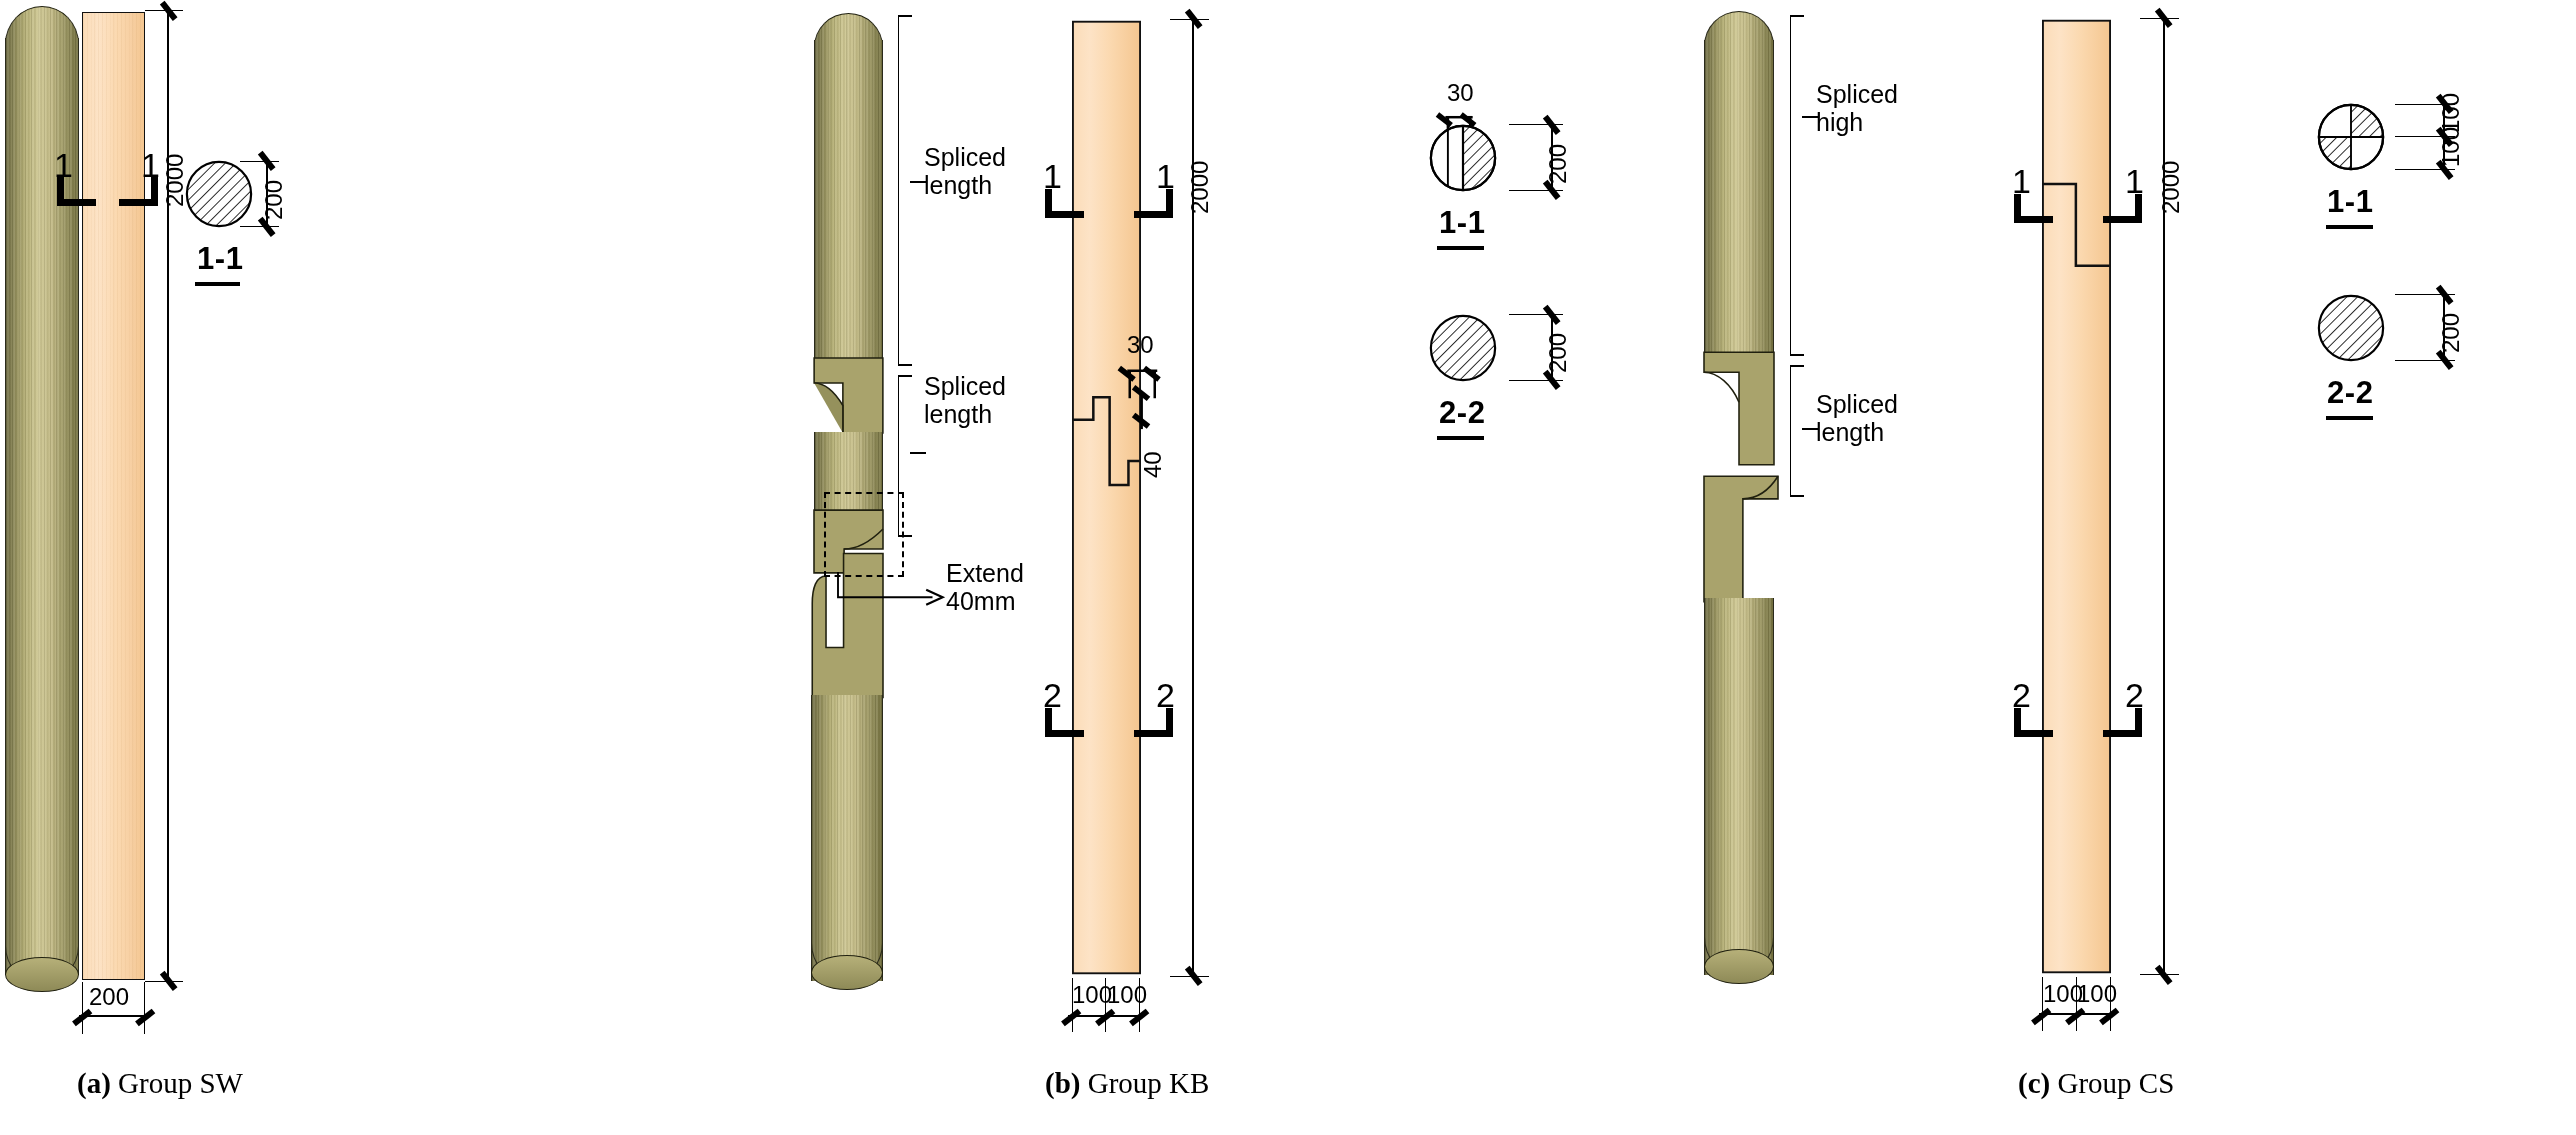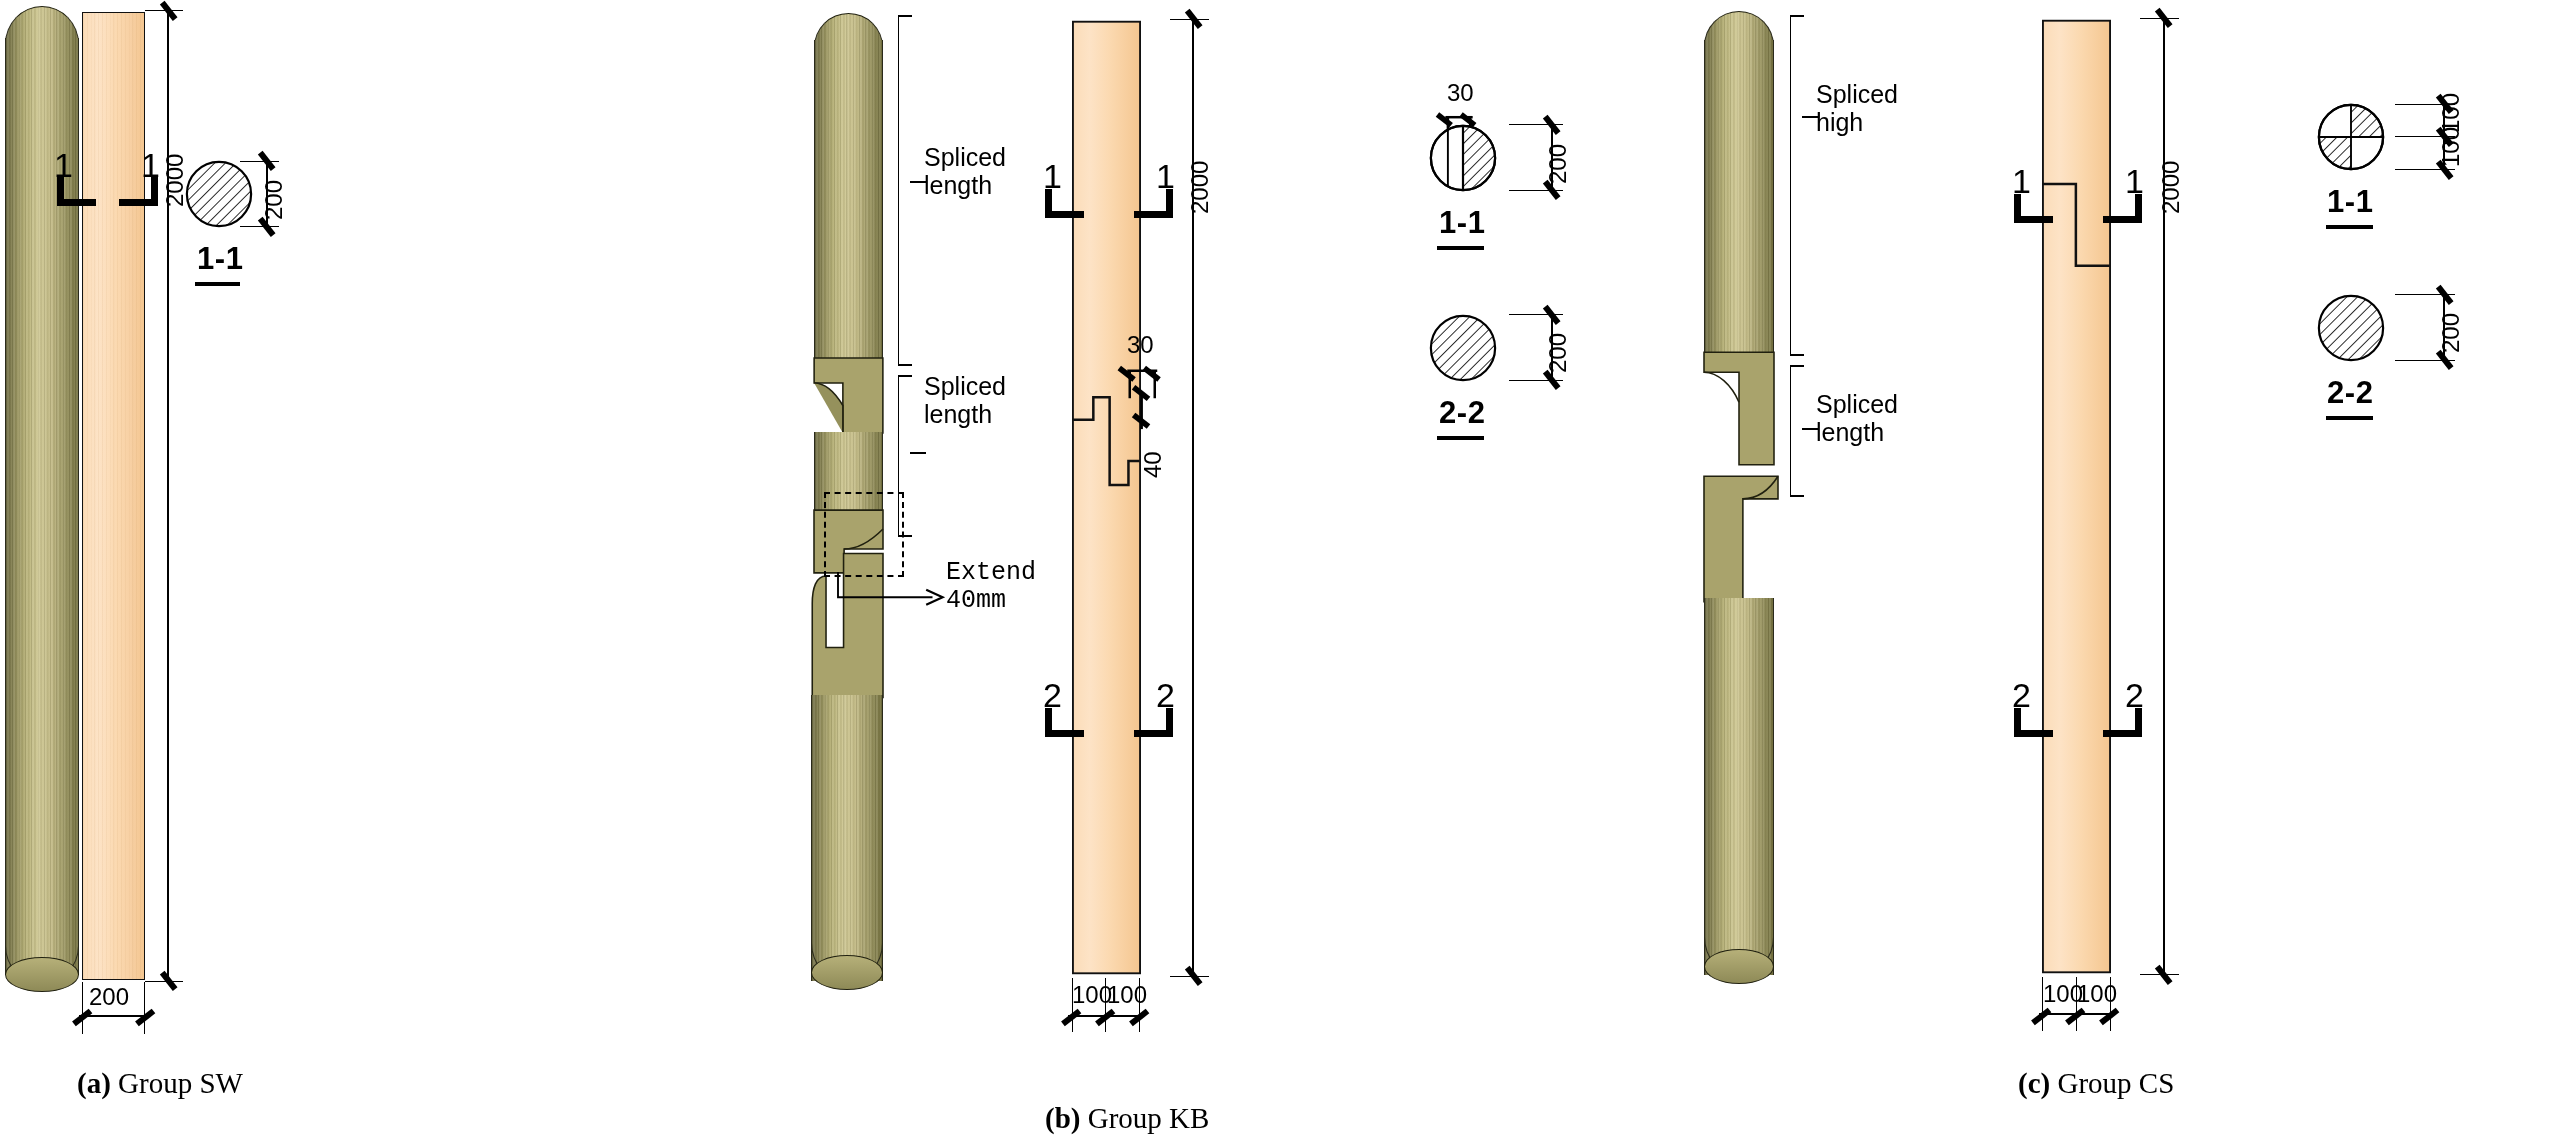--- a/index.html
+++ b/index.html
@@ -198,21 +198,21 @@
       <div>Spliced</div>
       <div>length</div>
     </div>
 
     <div class="abs" style="left:33px;top:572px;">
       <svg width="126" height="38" viewBox="0 0 200 60">
         <path d="M0,0 L0,40 L150,40" fill="none" stroke="#000" stroke-width="3"></path>
         <path d="M140,28 L166,40 L140,52" fill="none" stroke="#000" stroke-width="3.5"></path>
       </svg>
     </div>
-    <div class="abs txt t-note" style="left:141px;top:559px;font-family:Liberation Mono, monospace;">
+    <div class="abs txt t-note" style="left:141px;top:559px;">
       <div>Extend</div>
       <div>40mm</div>
     </div>
 
     <div class="abs" style="left:267px;top:20px;">
       <svg width="69" height="955" viewBox="0 0 110 1520">
         <defs>
           <linearGradient id="kbWood" x1="0" y1="0" x2="1" y2="0">
             <stop offset="0%" stop-color="#fbdcb8"></stop>
               <stop offset="25%" stop-color="#fde3c6"></stop>
@@ -339,21 +339,21 @@
     <div class="abs vline-thin" style="left:267px;top:978px;height:54px;"></div>
     <div class="abs vline-thin" style="left:300px;top:978px;height:54px;"></div>
     <div class="abs vline-thin" style="left:334px;top:978px;height:54px;"></div>
     <div class="abs hline" style="left:263px;top:1015px;width:75px;"></div>
     <div class="tickv" style="left:263px;top:1007px;"></div>
     <div class="tickv" style="left:297px;top:1007px;"></div>
     <div class="tickv" style="left:331px;top:1007px;"></div>
     <div class="abs txt t-dim" style="left:267px;top:982px;">100</div>
     <div class="abs txt t-dim" style="left:302px;top:982px;">100</div>
 
-    <div class="abs txt t-cap" style="left:240px;top:1067px;margin-top:35px;">
+    <div class="abs txt t-cap" style="left:240px;top:1067px;">
       <b>(b)</b>
       <span>Group KB</span>
     </div>
   </div>
 
   <div class="abs" style="left:1685px;top:0;width:891px;height:1136px;">
 
     <div class="abs log log-cap-top" style="left:19px;top:11.3px;width:70px;height:35px;"></div>
     <div class="abs log" style="left:19px;top:40px;width:70px;height:317px;"></div>
     <div class="abs" style="left:19px;top:352px;width:70px;height:113px;">

